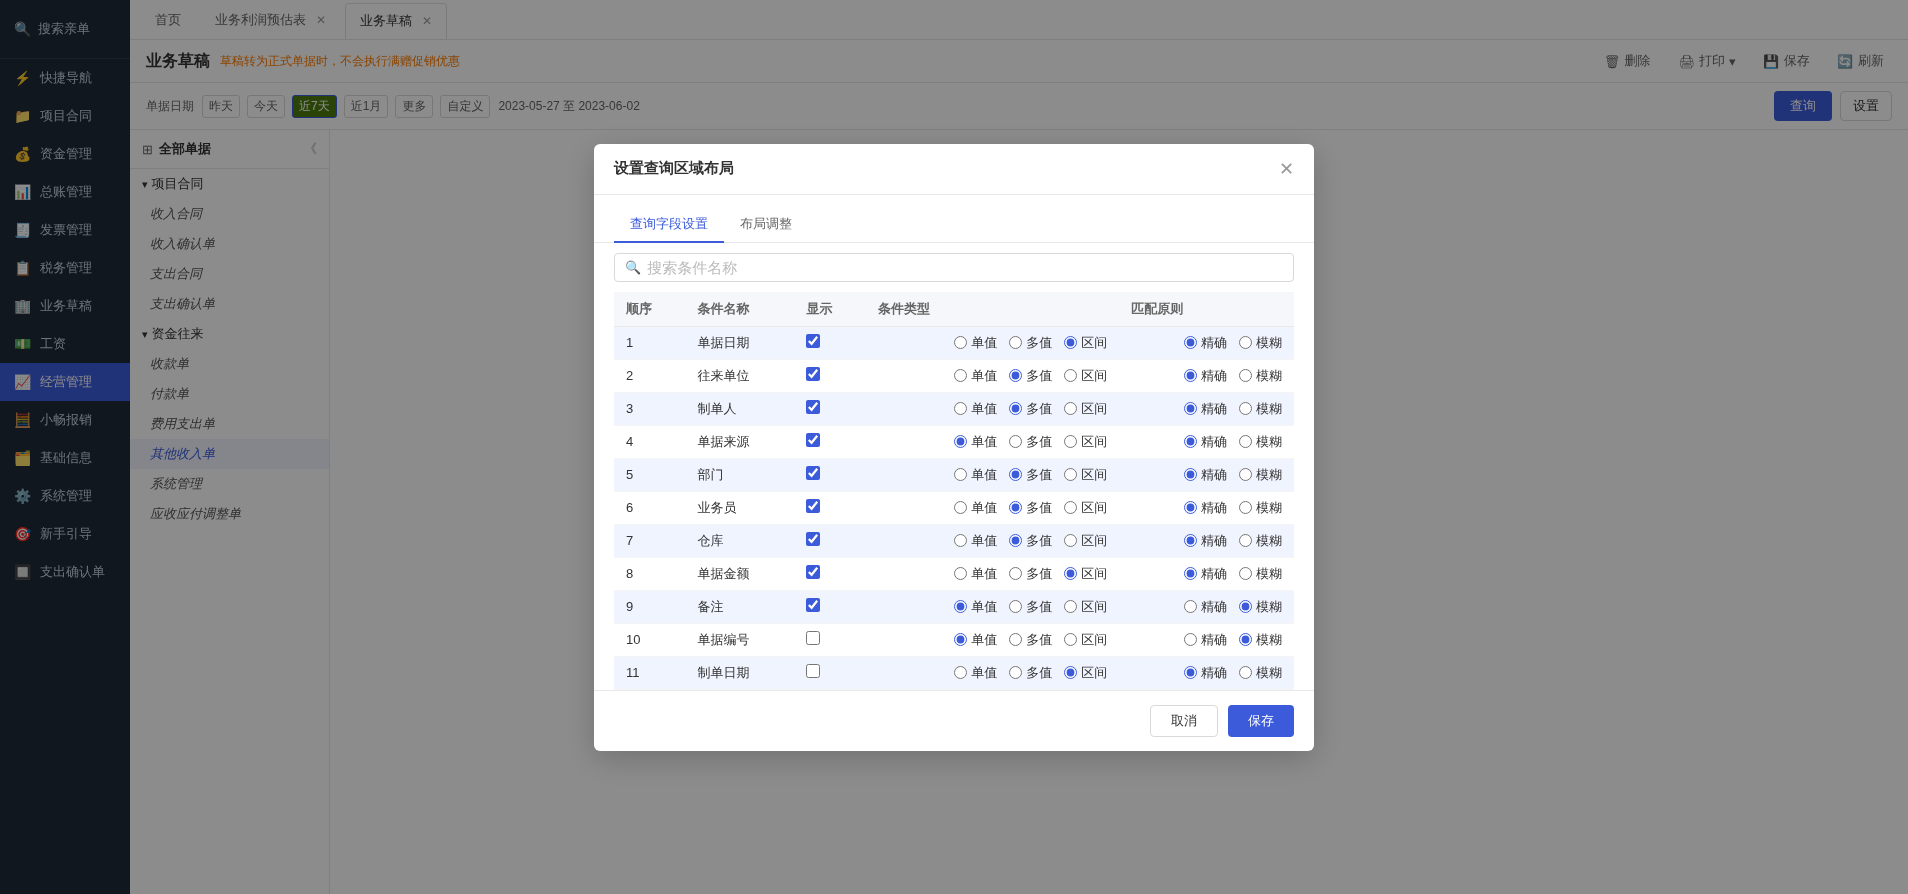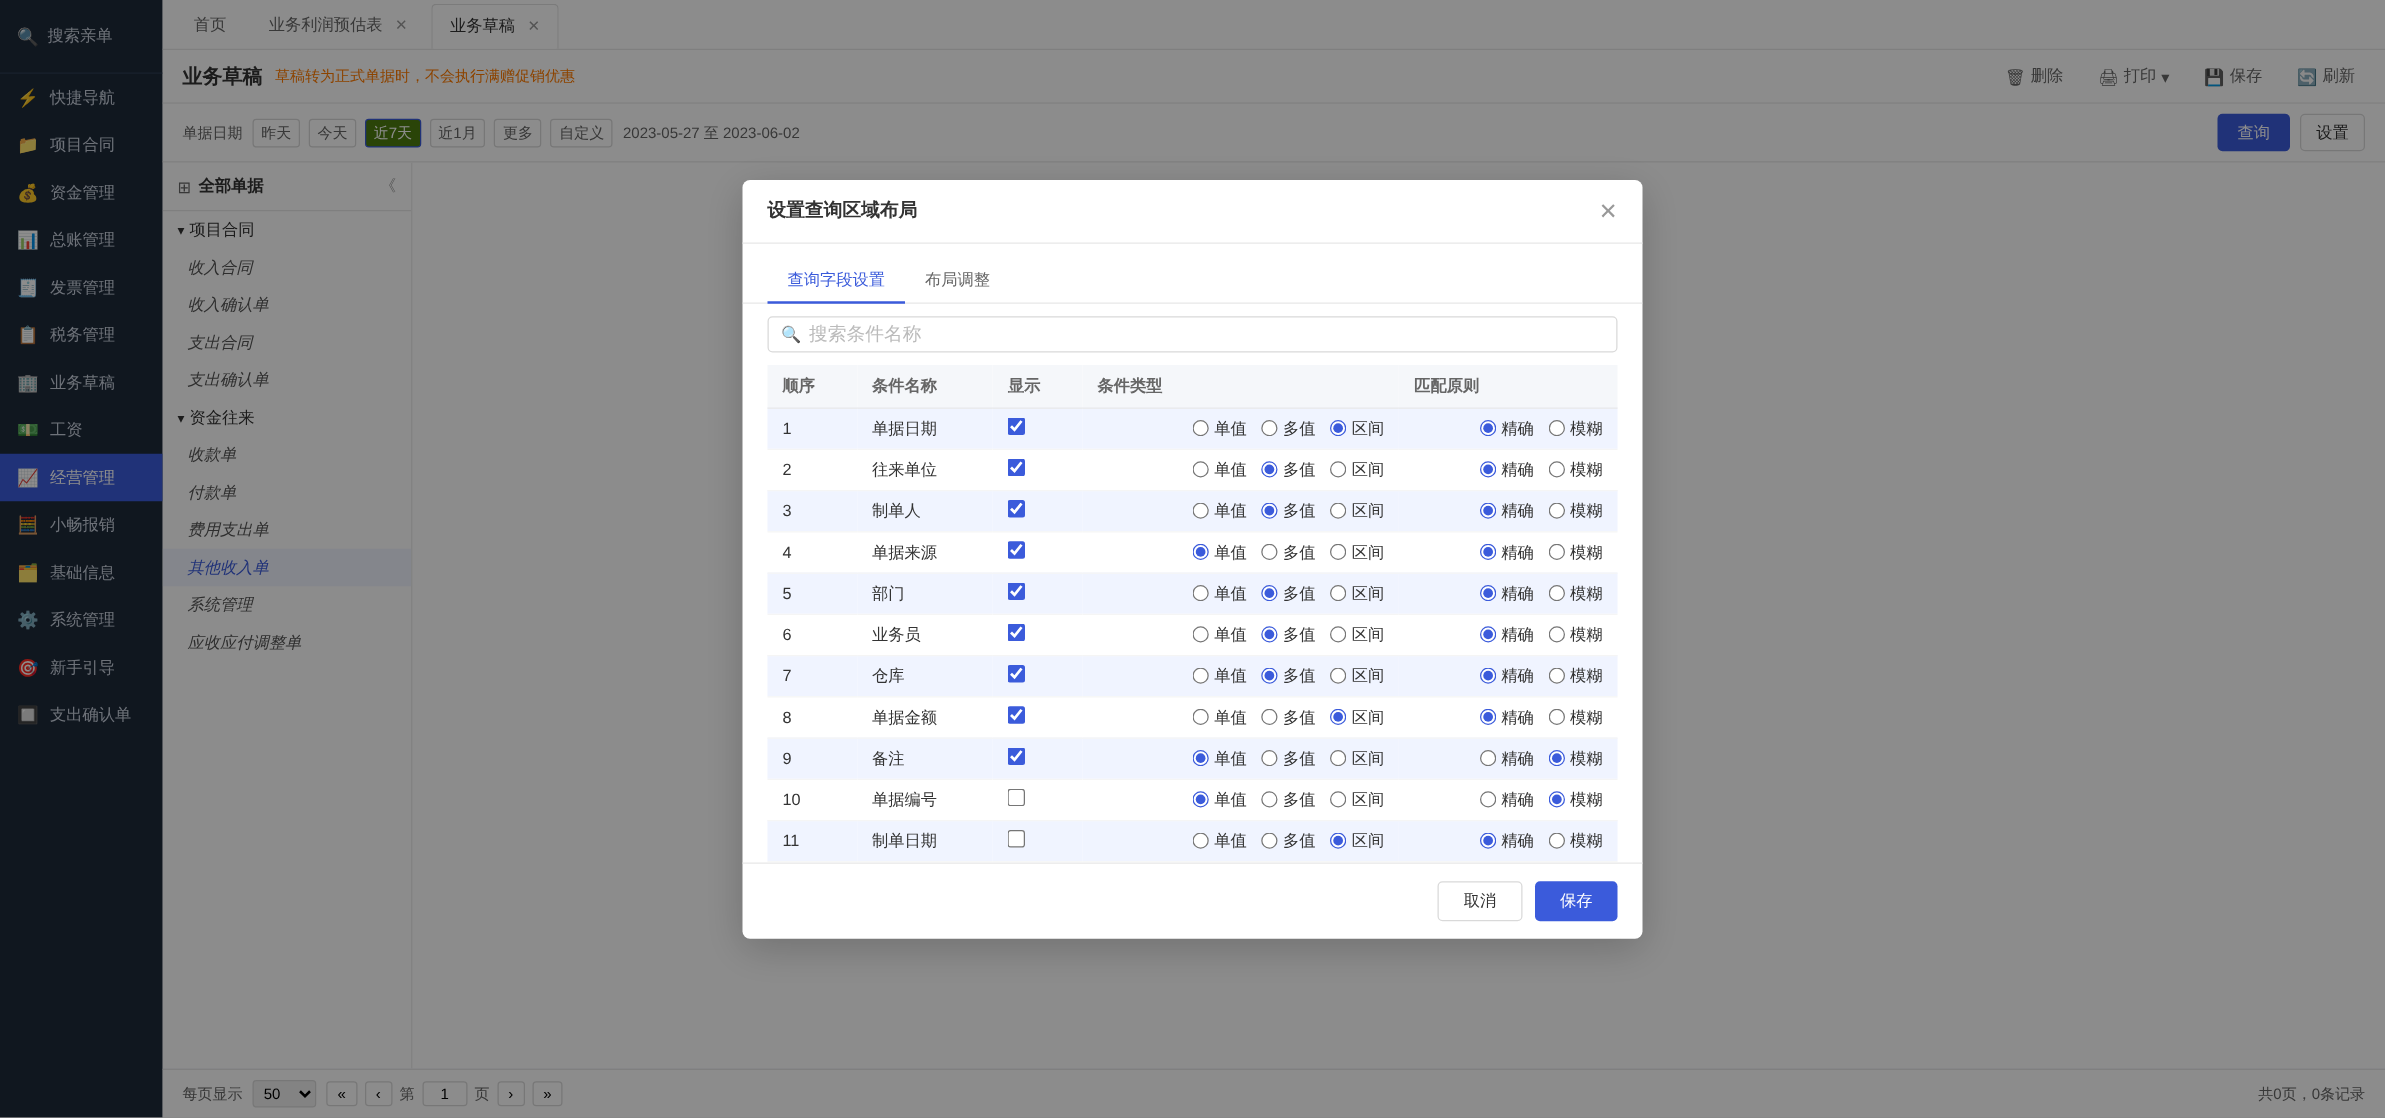--- a/index.html
+++ b/index.html
@@ -275,38 +275,20 @@
             <div class="tree-item">系统管理</div>
             <div class="tree-item">应收应付调整单</div>
           </div>
       </div>
 
       <div class="table-area">
         <div class="no-data">未找到任何业务草稿</div>
       </div>
     </div>
 
-    <div class="table-footer">
-      <span>每页显示</span>
-      <select style="border:1px solid #d9d9d9;border-radius:3px;padding:2px 4px;font-size:12px;">
-        <option>50</option>
-        <option>100</option>
-        <option>200</option>
-      </select>
-      <div class="page-nav">
-        <button>«</button>
-        <button>‹</button>
-        <span>第</span>
-        <input type="text" value="1" style="width: 36px; border: 1px solid rgb(217, 217, 217); border-radius: 3px; text-align: center; font-size: 12px; padding: 2px;">
-        <span>页</span>
-        <button>›</button>
-        <button>»</button>
-      </div>
-      <span style="margin-left:auto;">共0页，0条记录</span>
-    </div>
   </div>
 </div>
 
 <div class="overlay">
   <div class="dialog">
     <div class="dialog-header">
       <span class="dialog-title">设置查询区域布局</span>
       <span class="dialog-close">✕</span>
     </div>
     <div class="dialog-body">

